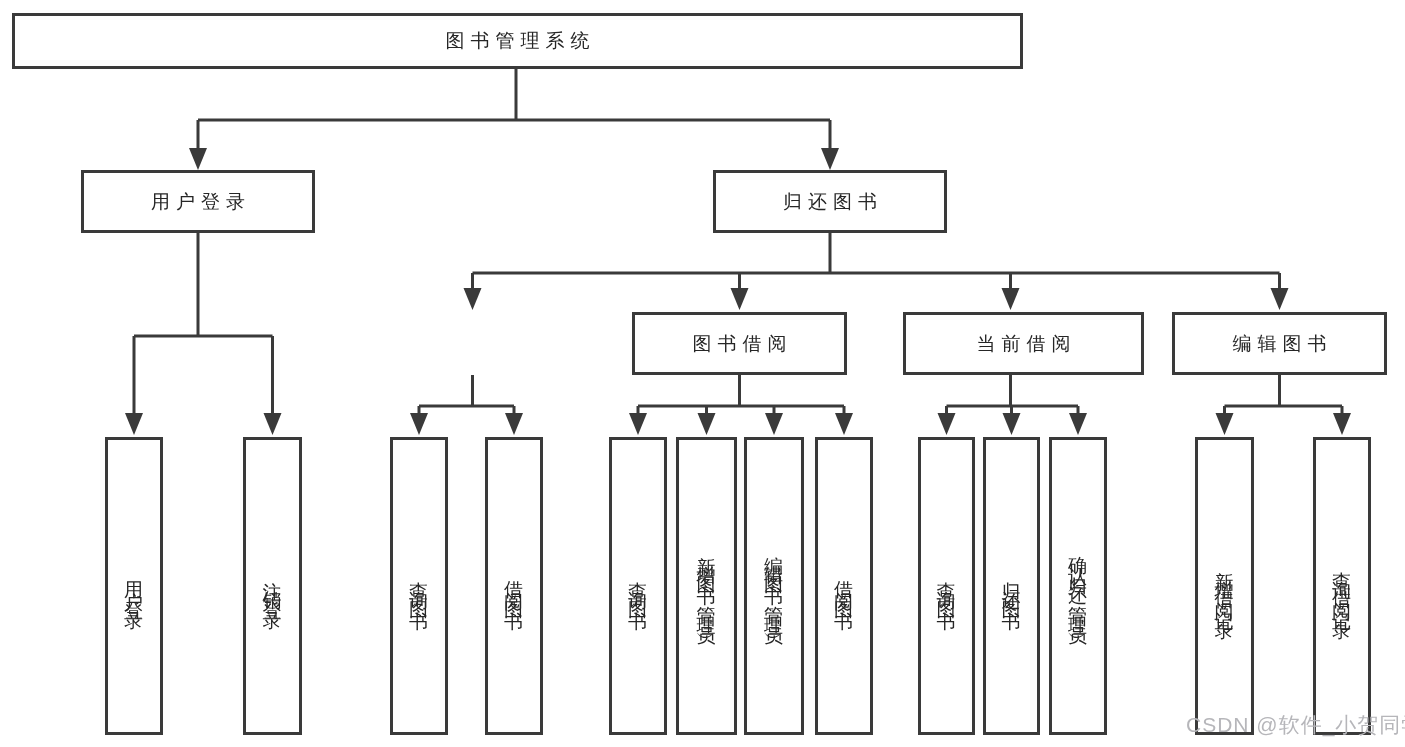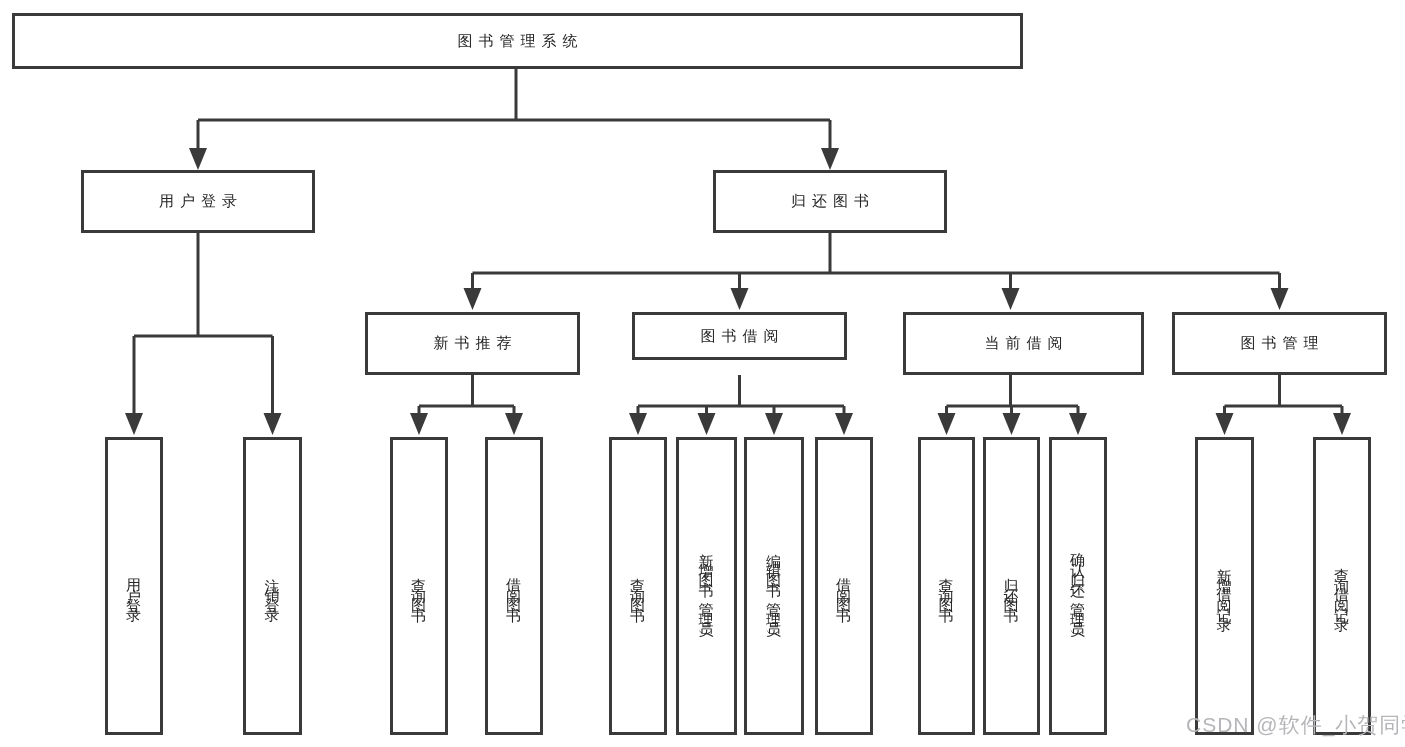--- a/index.html
+++ b/index.html
@@ -7,21 +7,21 @@
   .stage {
     position:relative; width:1405px; height:747px; background:var(--bg);
     overflow:hidden; font-family:"Liberation Sans", sans-serif;
   }
   .connectors { position:absolute; left:0; top:0; z-index:1; color:var(--line); }
   .box {
     position:absolute; box-sizing:border-box; z-index:2;
     border:3px solid var(--line); background:#fff;
     display:flex; align-items:center; justify-content:center;
   }
-  .lbl { color:var(--text); font-size:15px; letter-spacing:6px; text-indent:6px; white-space:nowrap; }
+  .lbl { color:var(--text); font-size:19px; letter-spacing:6px; text-indent:6px; white-space:nowrap; }
   .v .lbl {
     writing-mode:vertical-rl; text-orientation:mixed;
     letter-spacing:10px; text-indent:0; line-height:1; white-space:normal;
   }
   .watermark {
     position:absolute; left:1186px; top:711px; z-index:4;
     font-size:21px; letter-spacing:1px; color:var(--wm); white-space:nowrap;
   }
 </style>
 </head>
@@ -66,31 +66,28 @@
     <span class="lbl">图书管理系统</span>
   </div>
 
   <div class="box" style="left:81px; top:170px; width:234px; height:63px">
     <span class="lbl">用户登录</span>
   </div>
   <div class="box" style="left:713px; top:170px; width:234px; height:63px">
     <span class="lbl">归还图书</span>
   </div>
 
-  <div class="box" style="left:365px; top:312px; width:215px; height:63px">
-    <span class="lbl">新书推荐</span>
-  </div>
-  <div class="box" style="left:632px; top:312px; width:215px; height:48px">
+  <div class="box" style="left:632px; top:312px; width:215px; height:63px">
     <span class="lbl">图书借阅</span>
   </div>
   <div class="box" style="left:903px; top:312px; width:241px; height:63px">
     <span class="lbl">当前借阅</span>
   </div>
   <div class="box" style="left:1172px; top:312px; width:215px; height:63px">
-    <span class="lbl">图书管理</span>
+    <span class="lbl">编辑图书</span>
   </div>
 
   <div class="box v" style="left:105px; top:437px; width:58px; height:298px">
     <span class="lbl">用户登录</span>
   </div>
   <div class="box v" style="left:243px; top:437px; width:59px; height:298px">
     <span class="lbl">注销登录</span>
   </div>
 
   <div class="box v" style="left:390px; top:437px; width:58px; height:298px">

